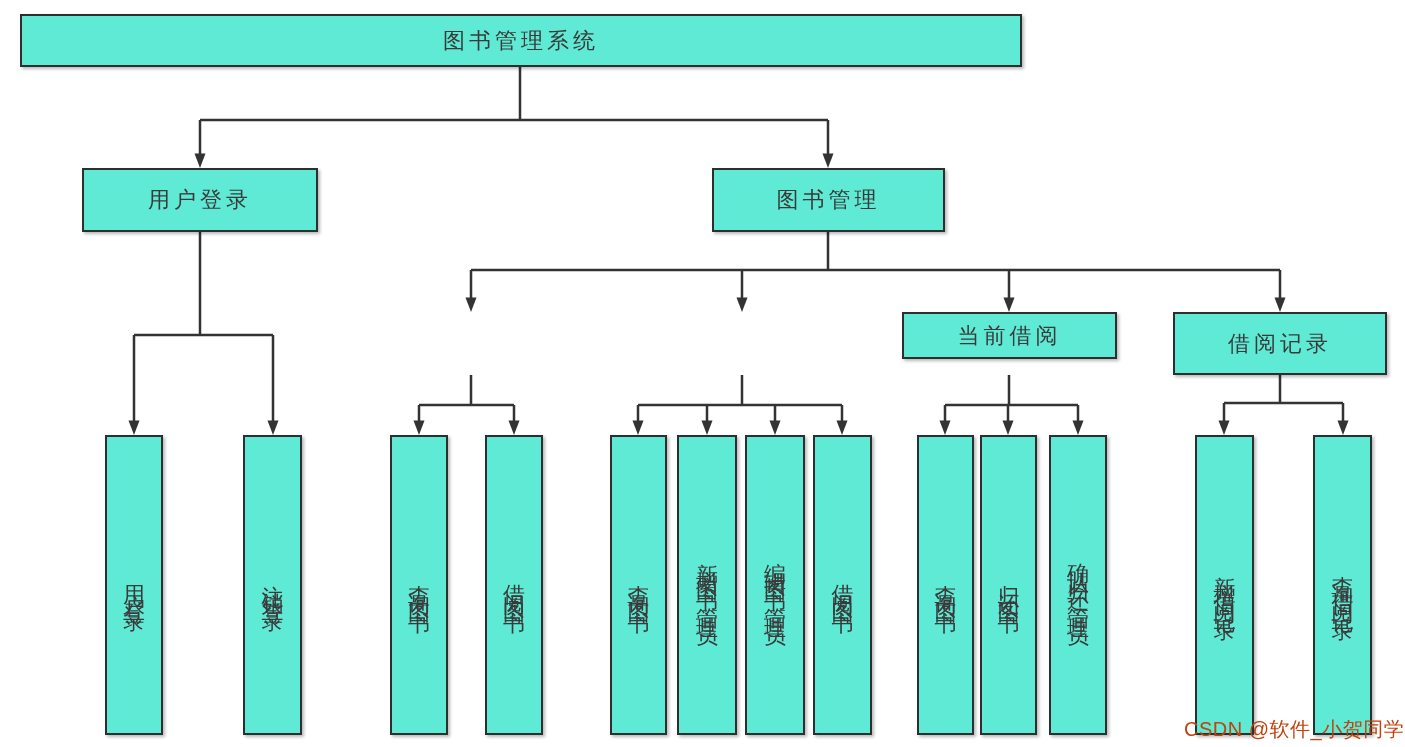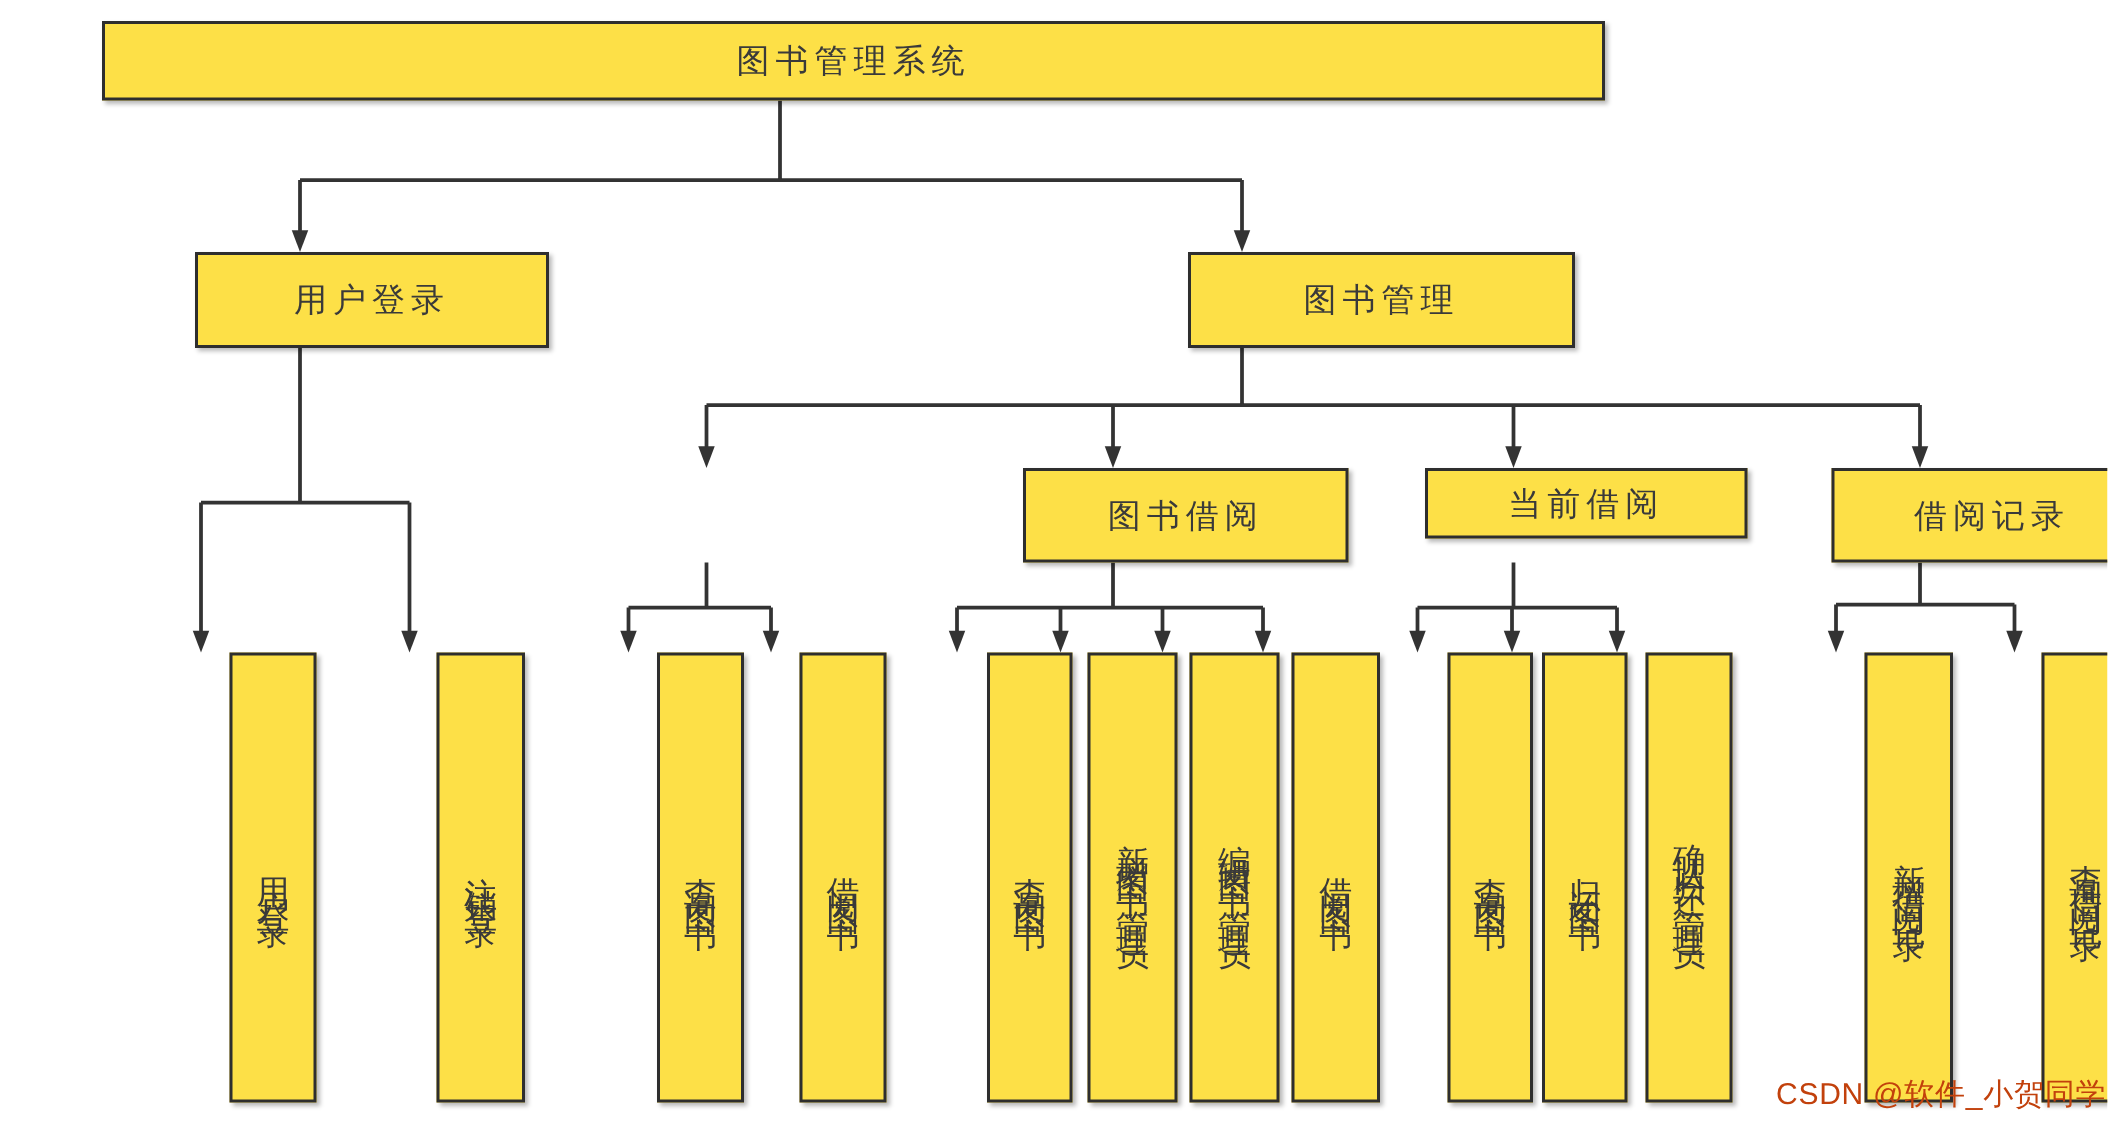--- a/index.html
+++ b/index.html
@@ -15,28 +15,27 @@
   }
 
   .connectors {
     position: absolute;
     left: 0; top: 0;
     width: 1405px; height: 747px;
   }
 
   .node {
     position: absolute;
-    background: #fde047;
+    background: #5eead4;
     border: 2.5px solid #2e2e2e;
     box-shadow: 2px 2px 3px rgba(0,0,0,0.28);
     color: #3a3a3a;
     display: flex;
     align-items: center;
     justify-content: center;
-    margin-left: 48px;
   }
 
   .h-node {
     font-size: 22px;
     letter-spacing: 4px;
     white-space: nowrap;
   }
 
   .v-node {
     writing-mode: vertical-lr;
@@ -107,23 +106,22 @@
     <g>
       <path d="M1280 375 V403 M1224 403 H1343 M1224 403 V427 M1343 403 V427"></path>
       <polygon fill="#333333" stroke="none" points="1218.5,420.5 1229.5,420.5 1224,435"></polygon>
       <polygon fill="#333333" stroke="none" points="1337.5,420.5 1348.5,420.5 1343,435"></polygon>
     </g>
   </svg>
 
   <div class="node h-node" style="left:20px; top:14px; width:1002px; height:53px;">图书管理系统</div>
 
   <div class="node h-node" style="left:82px; top:168px; width:236px; height:64px;">用户登录</div>
-  <div class="node h-node" style="left:744px; top:168px; width:258px; height:64px;">图书管理</div>
+  <div class="node h-node" style="left:712px; top:168px; width:233px; height:64px;">图书管理</div>
 
-  <div class="node h-node" style="left:634px; top:312px; width:217px; height:63px;">图书借阅</div>
   <div class="node h-node" style="left:902px; top:312px; width:215px; height:47px;">当前借阅</div>
   <div class="node h-node" style="left:1173px; top:312px; width:214px; height:63px;">借阅记录</div>
 
   <div class="node v-node" style="left:105px; top:435px; width:58px; height:300px;">用户登录</div>
   <div class="node v-node" style="left:243px; top:435px; width:59px; height:300px;">注销登录</div>
 
   <div class="node v-node" style="left:390px; top:435px; width:58px; height:300px;">查询图书</div>
   <div class="node v-node" style="left:485px; top:435px; width:58px; height:300px;">借阅图书</div>
 
   <div class="node v-node" style="left:610px; top:435px; width:57px; height:300px;">查询图书</div>

